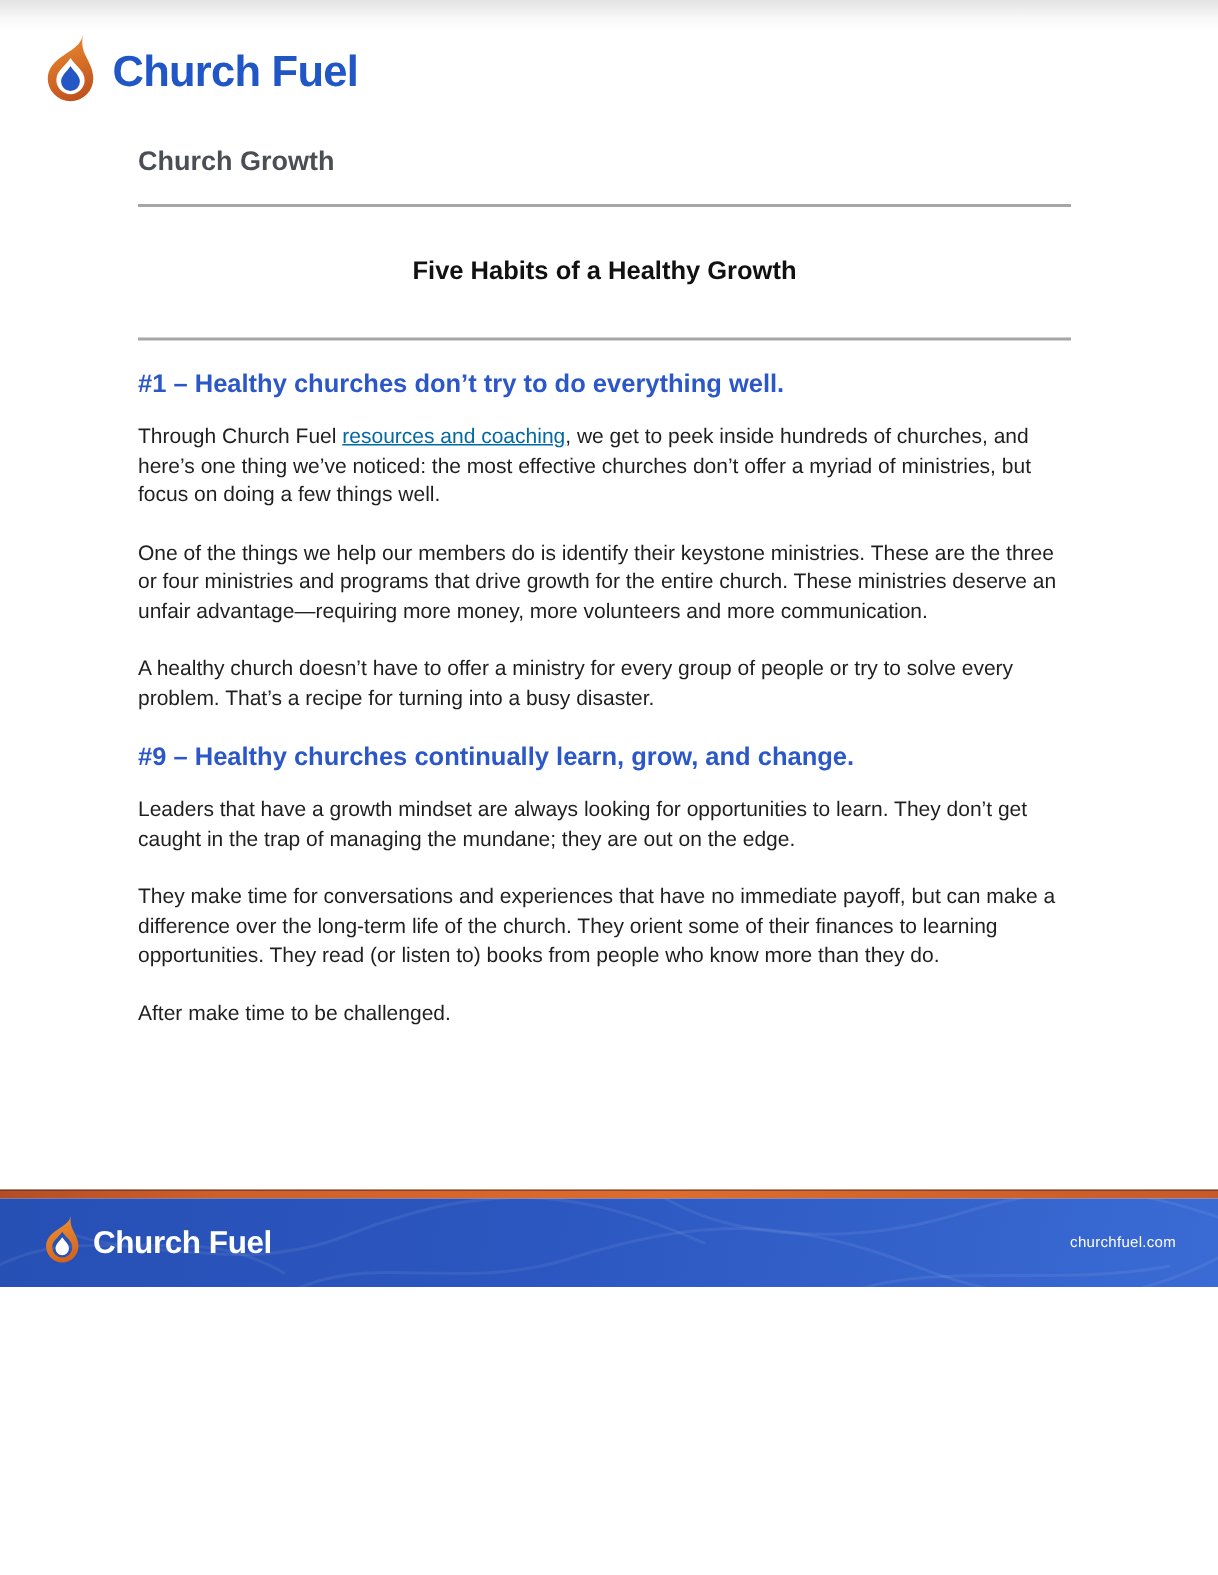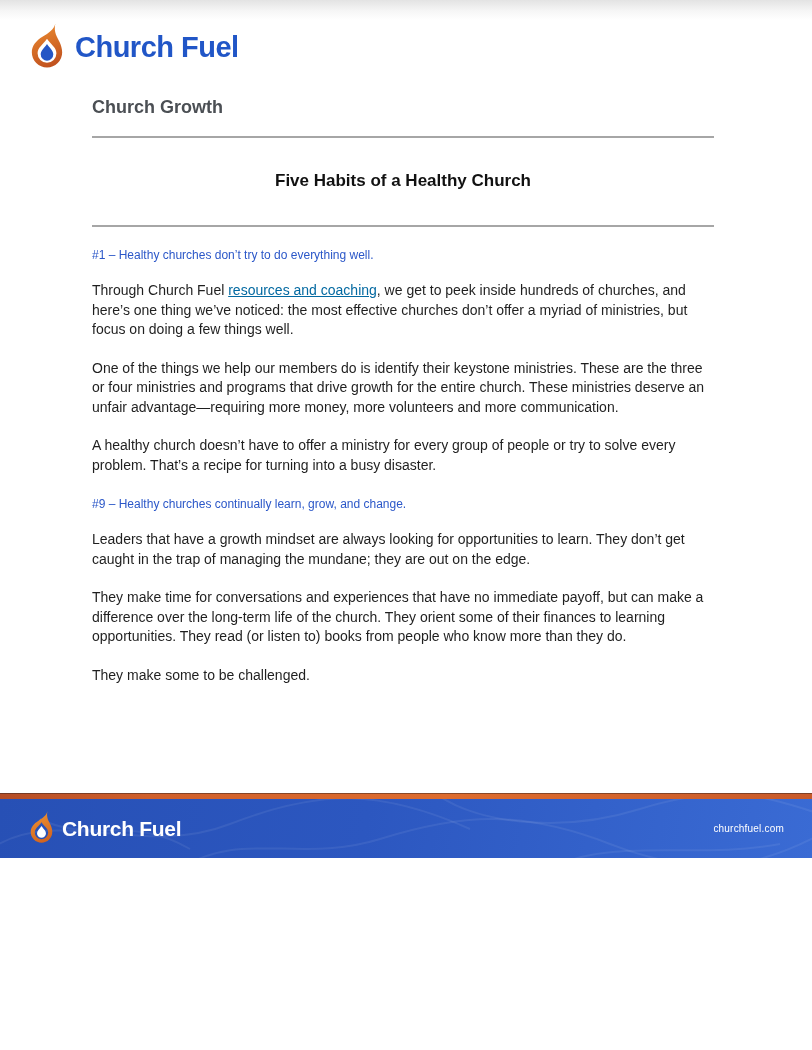--- a/index.html
+++ b/index.html
@@ -43,21 +43,21 @@
   .rule-1 { margin-top:18px; }
   .rule-2 { margin-top:34px; }
   .doc-title {
     margin-top:32px; text-align:center;
     font-size:17px; line-height:21px; font-weight:700; color:#111111;
   }
   .content p { margin:0 0 19px 0; }
   .first-para { margin-top:28px; }
   .section-heading {
     margin:18px 0 15px 0;
-    font-size:12px; line-height:21px; font-weight:400; color:#2b57c8;
+    font-size:17px; line-height:21px; font-weight:700; color:#2b57c8;
   }
   .doc-link { color:#0369a1; text-decoration:underline; cursor:pointer; }
 
   
   .footer { position:absolute; left:0; right:0; bottom:0; height:65px; }
   .footer-stripe {
     height:6px;
     background:linear-gradient(90deg,#b44d26 0%,#cf5f2b 18%,#dd6c2e 55%,#c85a2a 100%);
     border-top:1px solid rgba(40,30,30,0.45);
   }
@@ -97,33 +97,33 @@
              M36 30 C 43 41, 54 46, 54 58 a 18 18 0 1 1 -36 0 C 18 46, 29 41, 36 30 Z"></path>
         <path fill="#2456c5" d="M36 40 C 41 48, 48 52, 48 60 a 12 12 0 1 1 -24 0 C 24 52, 31 48, 36 40 Z"></path>
       </svg>
     </span>
     <span class="brand-text">Church Fuel</span>
   </header>
 
   <main class="content">
     <h2 class="category">Church Growth</h2>
     <hr class="rule rule-1">
-    <h1 class="doc-title">Five Habits of a Healthy Church</h1>
+    <h1 class="doc-title">Five Habits of a Healthy Growth</h1>
     <hr class="rule rule-2">
 
 
     <h3 class="section-heading">#1 – Healthy churches don’t try to do everything well.</h3>
     <p><span>Through Church Fuel </span><a class="doc-link">resources and coaching</a><span>, we get to peek inside hundreds of churches, and here’s one thing we’ve noticed: the most effective churches don’t offer a myriad of ministries, but focus on doing a few things well.</span></p>
     <p>One of the things we help our members do is identify their keystone ministries. These are the three or four ministries and programs that drive growth for the entire church. These ministries deserve an unfair advantage—requiring more money, more volunteers and more communication.</p>
     <p>A healthy church doesn’t have to offer a ministry for every group of people or try to solve every problem. That’s a recipe for turning into a busy disaster.</p>
 
     <h3 class="section-heading">#9 – Healthy churches continually learn, grow, and change.</h3>
     <p>Leaders that have a growth mindset are always looking for opportunities to learn. They don’t get caught in the trap of managing the mundane; they are out on the edge.</p>
     <p>They make time for conversations and experiences that have no immediate payoff, but can make a difference over the long-term life of the church. They orient some of their finances to learning opportunities. They read (or listen to) books from people who know more than they do.</p>
-    <p>They make some to be challenged.</p>
+    <p>After make time to be challenged.</p>
   </main>
 
   <footer class="footer">
     <div class="footer-stripe"></div>
     <div class="footer-bar">
       <svg class="footer-pattern" viewBox="0 0 812 59" preserveAspectRatio="none" aria-hidden="true">
         <g fill="none" stroke="rgba(255,255,255,0.07)" stroke-width="2">
           <path d="M-10 50 C 60 5, 140 60, 230 25 S 380 -10, 470 30"></path>
           <path d="M180 70 C 240 30, 300 65, 380 40 S 520 10, 610 45 S 760 70, 830 30"></path>
           <path d="M430 -10 C 470 25, 560 35, 640 10 S 760 -5, 820 15"></path>

